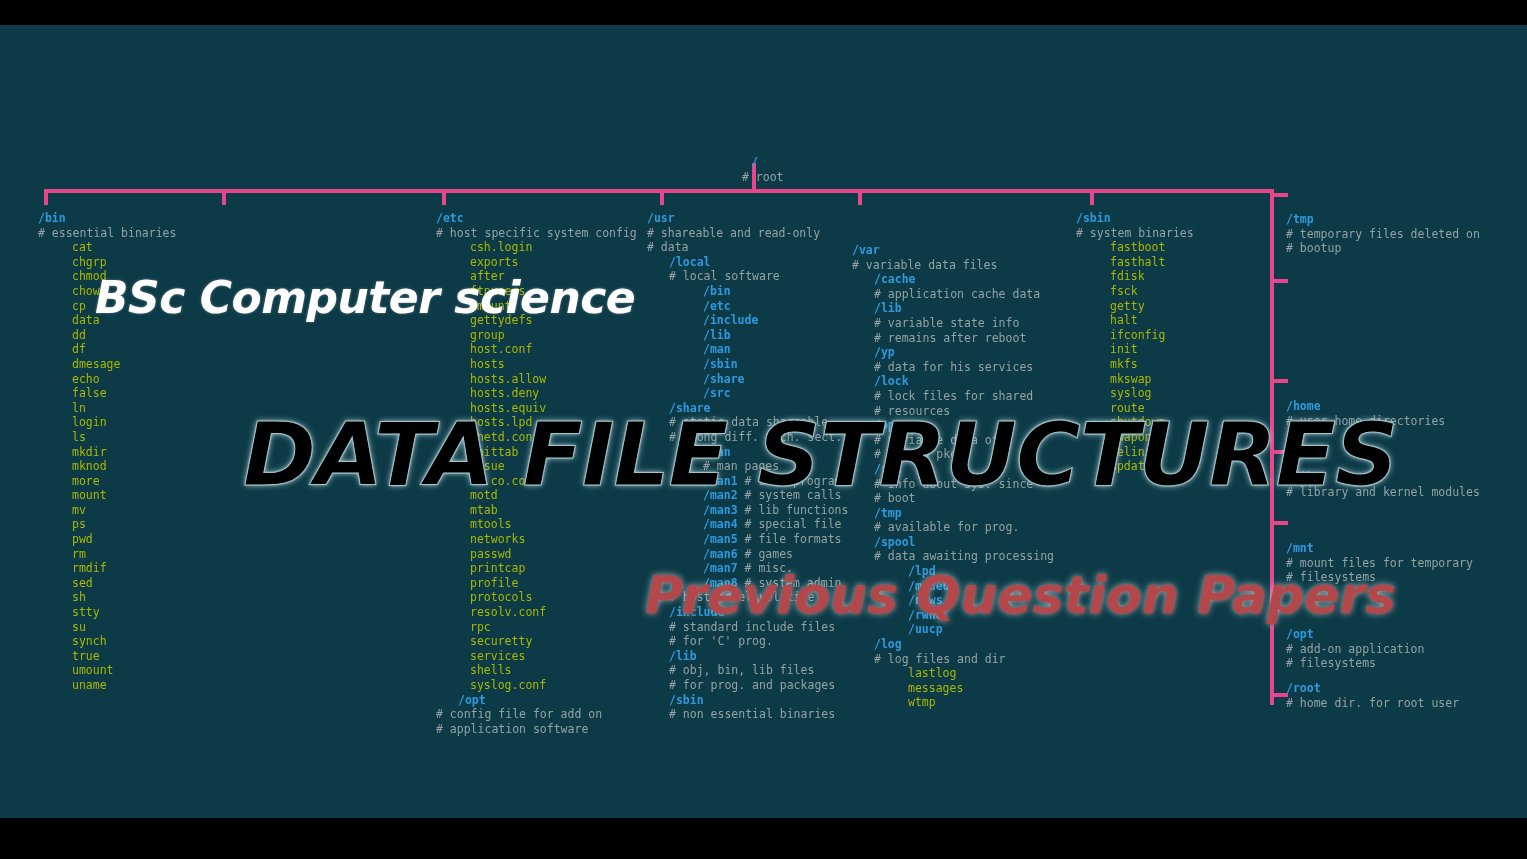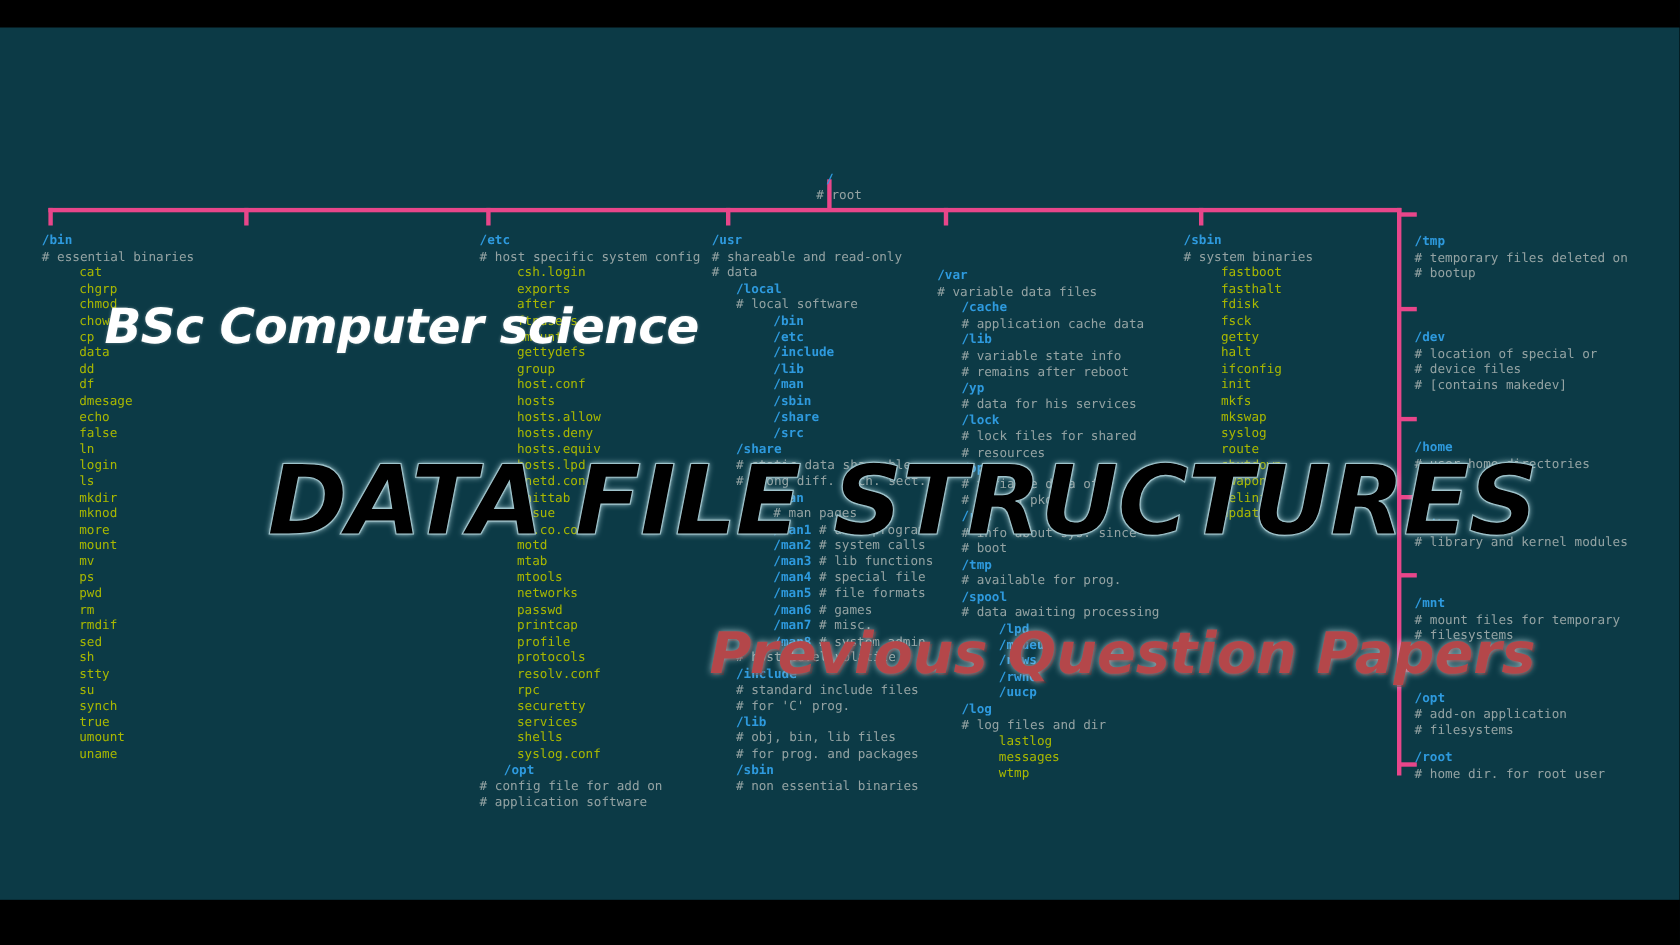--- a/index.html
+++ b/index.html
@@ -252,26 +252,20 @@
         <div class="row file ind1">swapon</div>
         <div class="row file ind1">telinit</div>
         <div class="row file ind1">update</div>
       </div>
 
     <div class="col" style="left:1286px; top:187px;">
         <div class="row dir">/tmp</div>
         <div class="row cmt"># temporary files deleted on</div>
         <div class="row cmt"># bootup</div>
       </div>
-    <div class="col" style="left:1286px; top:274px;">
-        <div class="row dir">/dev</div>
-        <div class="row cmt"># location of special or</div>
-        <div class="row cmt"># device files</div>
-        <div class="row cmt"># [contains makedev]</div>
-      </div>
     <div class="col" style="left:1286px; top:374px;">
         <div class="row dir">/home</div>
         <div class="row cmt"># user home directories</div>
       </div>
     <div class="col" style="left:1286px; top:445px;">
         <div class="row dir">/lib</div>
         <div class="row cmt"># library and kernel modules</div>
       </div>
     <div class="col" style="left:1286px; top:516px;">
         <div class="row dir">/mnt</div>

